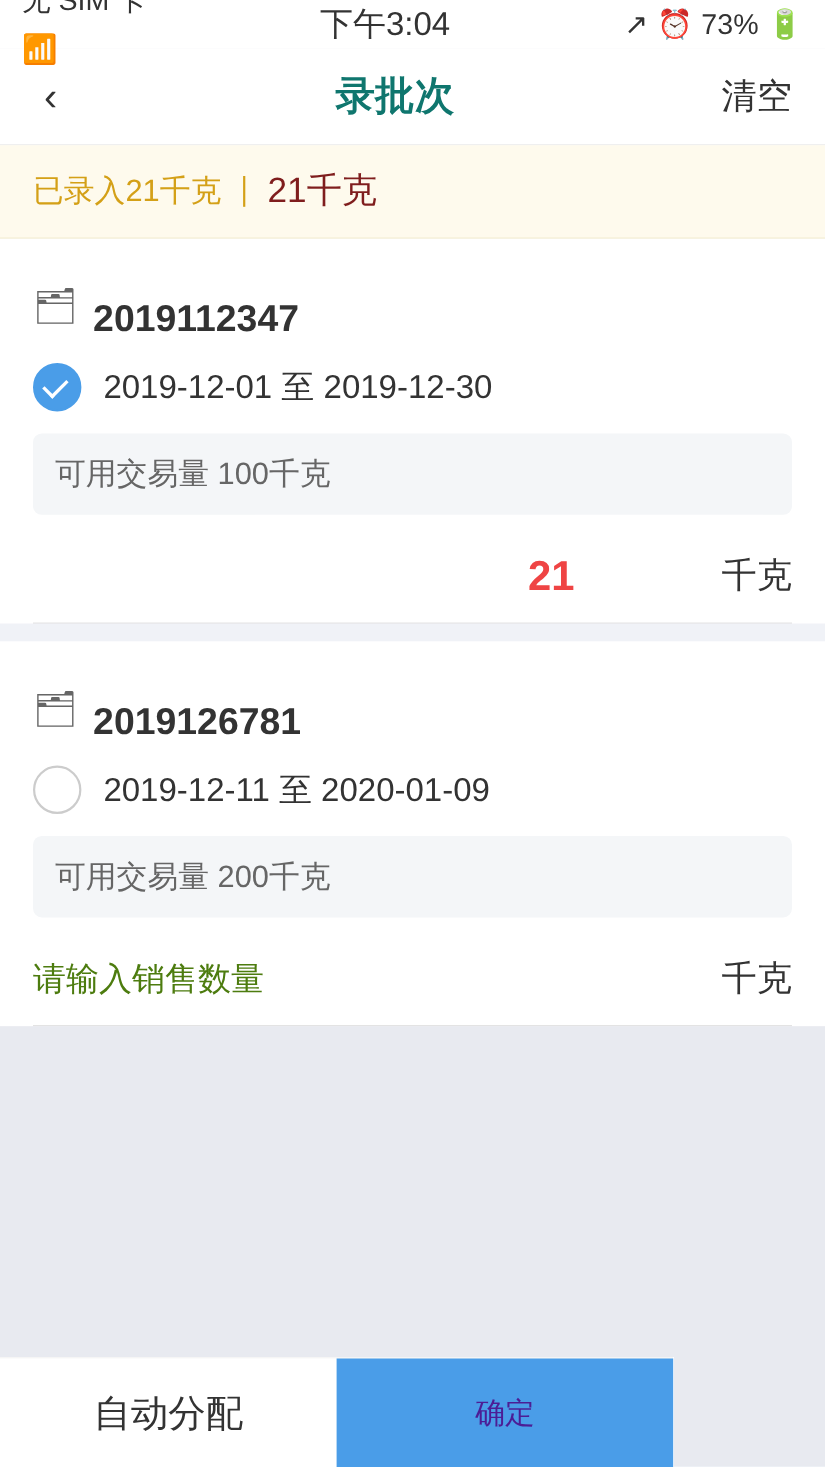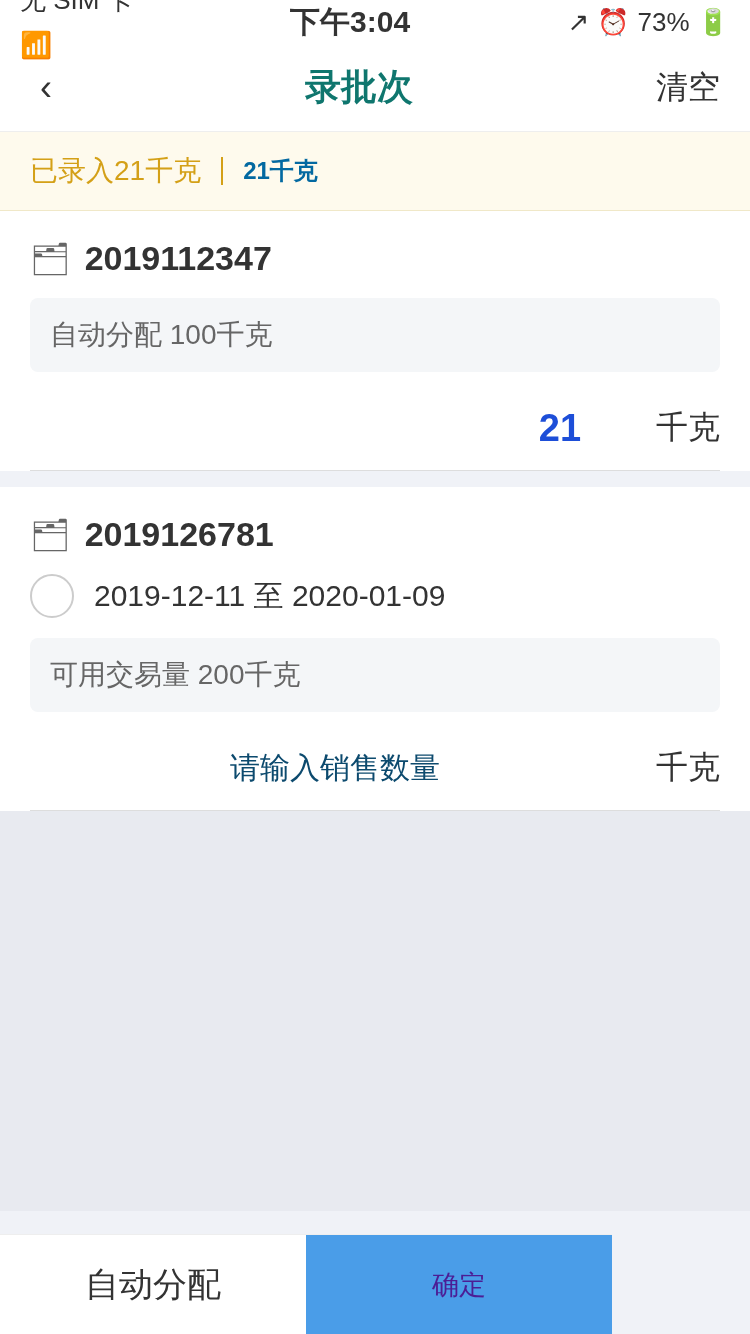--- a/index.html
+++ b/index.html
@@ -18,21 +18,21 @@
       height: 44px;
       background: #fff;
       display: flex;
       align-items: center;
       justify-content: space-between;
       padding: 0 20px;
       font-size: 26px;
       font-weight: 500;
     }
     .status-left { display: flex; align-items: flex-start; gap: 12px; flex-direction: column; }
-    .status-center { font-size: 30px; font-weight: 700; }
+    .status-center { font-size: 30px; font-weight: 400; }
     .status-right { display: flex; align-items: center; gap: 8px; font-size: 26px; }
 
     
     .nav-bar {
       height: 88px;
       background: #fff;
       display: flex;
       align-items: center;
       justify-content: space-between;
       padding: 0 30px;
@@ -68,23 +68,23 @@
       font-size: 28px;
       color: #d4a017;
       font-weight: 500;
     }
     .summary-divider {
       width: 2px;
       height: 28px;
       background: #d4a017;
     }
     .summary-value {
-      font-size: 24px;
-      color: #0369a1;
-      font-weight: 700;
+      font-size: 32px;
+      color: #7f1d1d;
+      font-weight: 400;
     }
 
     
     .batch-card {
       background: #fff;
       margin-bottom: 0;
     }
     .batch-header {
       display: flex;
       align-items: center;
@@ -92,20 +92,21 @@
       gap: 14px;
     }
     .batch-icon {
       font-size: 32px;
       color: #666;
     }
     .batch-id {
       font-size: 34px;
       font-weight: 600;
       color: #333;
+      margin-top: 26px;
     }
     .batch-date-row {
       display: flex;
       align-items: center;
       padding: 10px 30px;
       gap: 20px;
     }
     .radio-btn {
       width: 44px;
       height: 44px;
@@ -149,24 +150,24 @@
       display: flex;
       align-items: center;
       justify-content: flex-end;
       padding: 16px 30px 20px 30px;
       gap: 16px;
       background: #fff;
     }
     .amount-input {
       font-size: 38px;
       font-weight: 600;
-      color: #1d4ed8;
+      color: #ef4444;
       border: none;
       outline: none;
-      text-align: center;
+      text-align: left;
       width: 160px;
       background: transparent;
     }
     .amount-unit {
       font-size: 32px;
       color: #333;
     }
     .amount-underline {
       height: 1px;
       background: #ddd;
@@ -175,22 +176,22 @@
 
     
     .section-divider {
       height: 16px;
       background: #f0f2f7;
     }
 
     
     .amount-placeholder {
       font-size: 30px;
-      color: #0c4a6e;
-      text-align: center;
+      color: #4d7c0f;
+      text-align: left;
       flex: 1;
     }
 
     
     .bottom-spacer {
       flex: 1;
       background: #e8eaf0;
       min-height: 400px;
     }
 
@@ -265,21 +266,25 @@
     <span class="summary-label">已录入21千克</span>
     <div class="summary-divider"></div>
     <span class="summary-value">21千克</span>
   </div>
 
   <div class="batch-card">
     <div class="batch-header">
       <span class="batch-icon">🗂</span>
       <span class="batch-id">2019112347</span>
     </div>
-    <div class="batch-available">自动分配 100千克</div>
+    <div class="batch-date-row">
+      <div class="radio-btn checked"></div>
+      <span class="batch-date">2019-12-01 至 2019-12-30</span>
+    </div>
+    <div class="batch-available">可用交易量 100千克</div>
     <div class="amount-row">
       <input class="amount-input" type="text" value="21" style="">
       <span class="amount-unit">千克</span>
     </div>
     <div class="amount-underline"></div>
   </div>
 
   <div class="section-divider"></div>
 
   <div class="batch-card">

